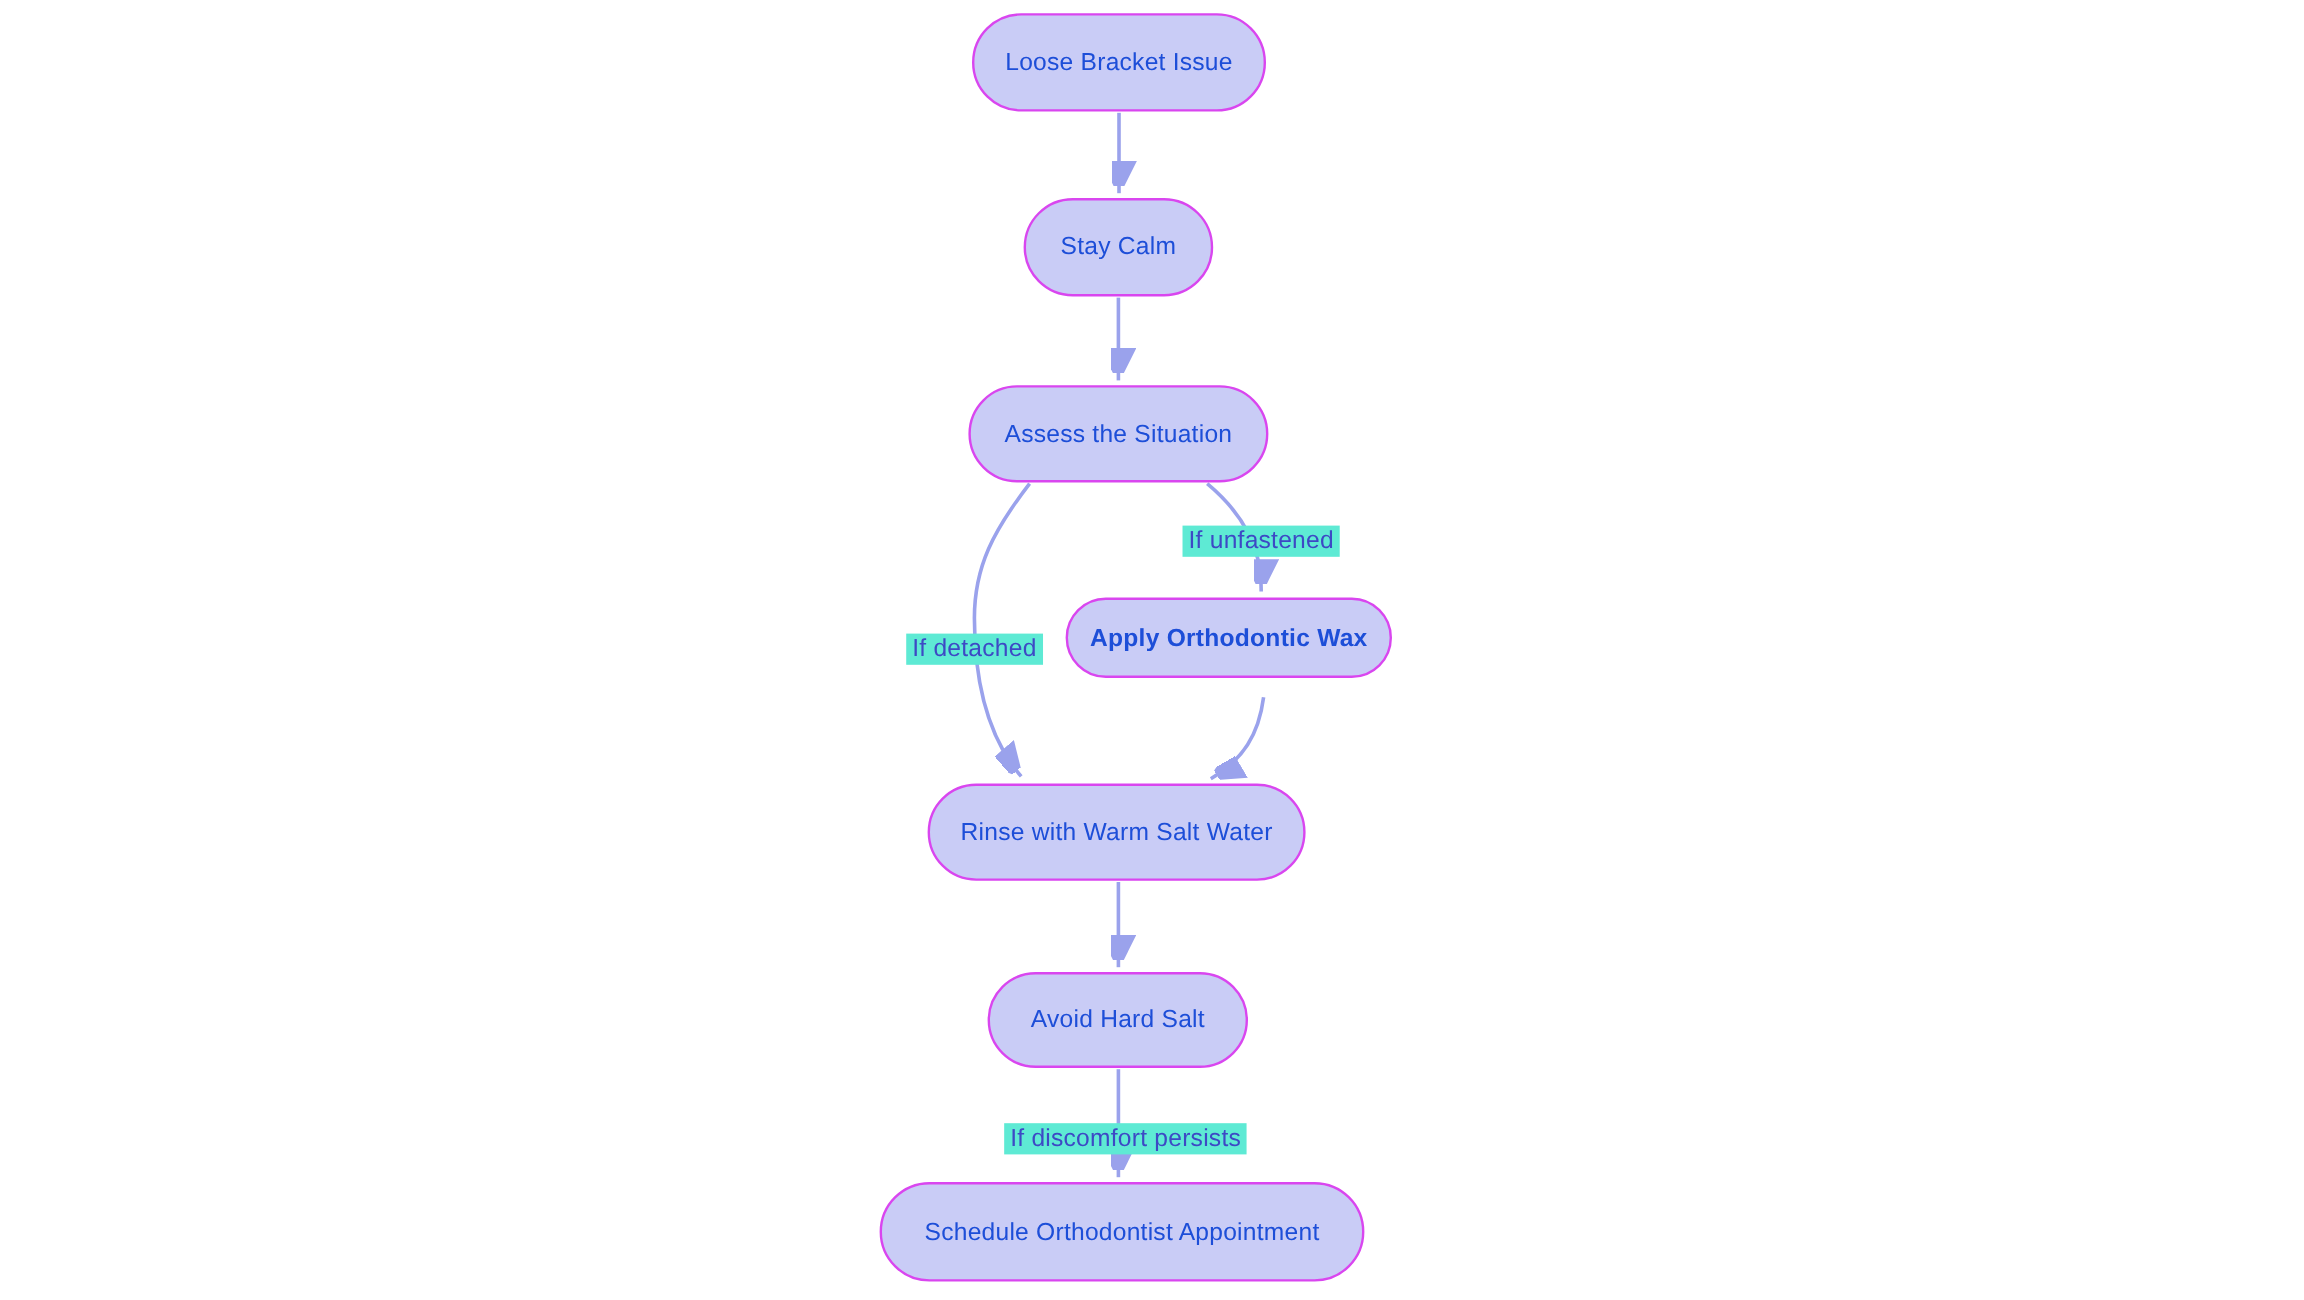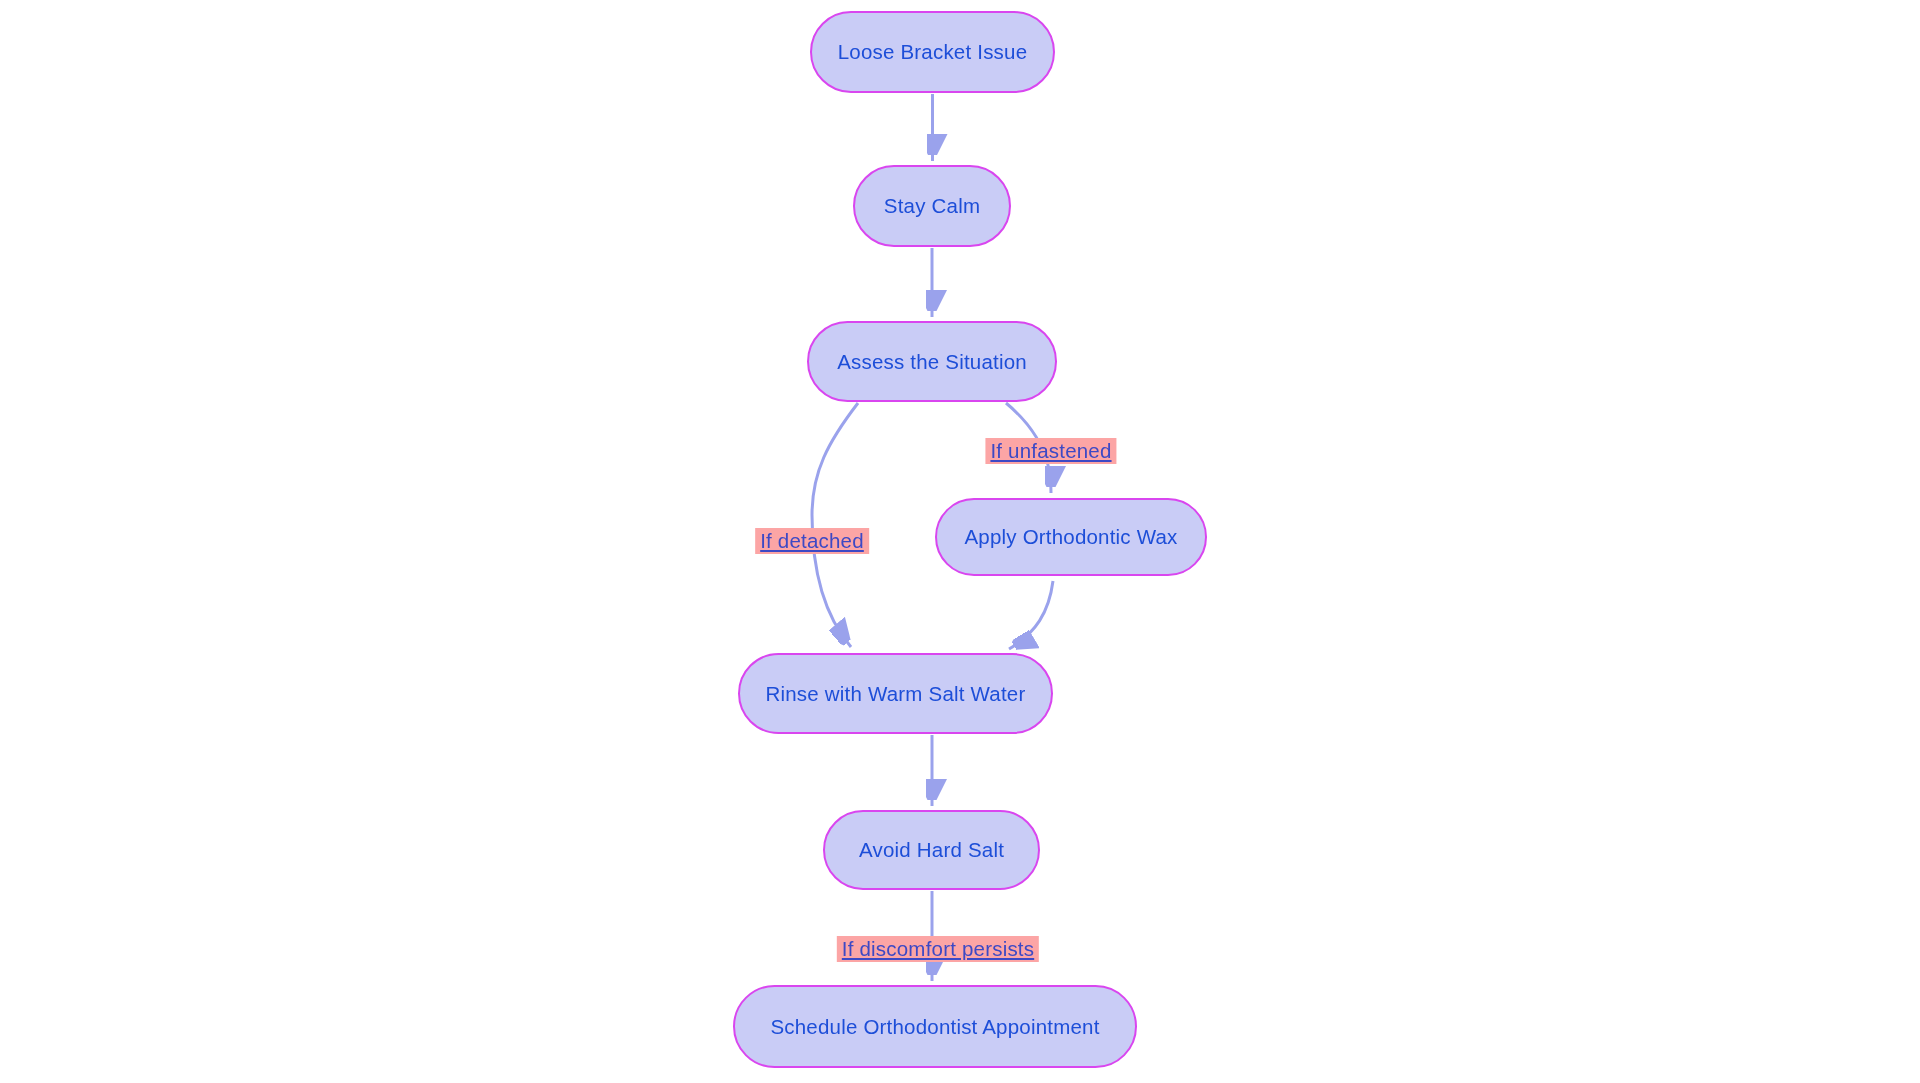--- a/index.html
+++ b/index.html
@@ -38,27 +38,26 @@
     justify-content: center;
     text-align: center;
     color: #1d4ed8;
     font-size: 20.5px;
     letter-spacing: 0.2px;
     white-space: nowrap;
   }
   .edge-label {
     position: absolute;
     transform: translate(-50%, -50%);
-    background: #fca5a5;
+    background: #5eead4;
     color: #3d49c5;
     font-size: 20.5px;
     letter-spacing: 0.2px;
     padding: 1px 5px;
     white-space: nowrap;
-    text-decoration: underline;
   }
 </style>
 </head>
 <body>
 
 <div class="canvas">
 
   <svg class="edges-svg" viewBox="0 0 1920 1083" xmlns="http://www.w3.org/2000/svg">
     <defs>
       <marker id="arrow" markerWidth="7" markerHeight="7" refX="9" refY="5" orient="auto" markerUnits="strokeWidth">
@@ -79,25 +78,25 @@
   </div>
 
   <div class="node" style="left:807px; top:321px; width:250px; height:81px;">
     <span>Assess the Situation</span>
   </div>
 
   <div class="node" style="left:853px; top:165px; width:158px; height:82px;">
     <span>Stay Calm</span>
   </div>
 
-  <div class="node" style="left:935px; top:498px; width:272px; height:78px;">
+  <div class="node" style="left:888px; top:498px; width:272px; height:67px;font-weight:bold;">
     <span>Apply Orthodontic Wax</span>
   </div>
 
-  <div class="node" style="left:738px; top:653px; width:315px; height:81px;">
+  <div class="node" style="left:773px; top:653px; width:315px; height:81px;">
     <span>Rinse with Warm Salt Water</span>
   </div>
 
   <div class="node" style="left:823px; top:810px; width:217px; height:80px;">
     <span>Avoid Hard Salt</span>
   </div>
 
   <div class="node" style="left:733px; top:985px; width:404px; height:83px;">
     <span>Schedule Orthodontist Appointment</span>
   </div>

